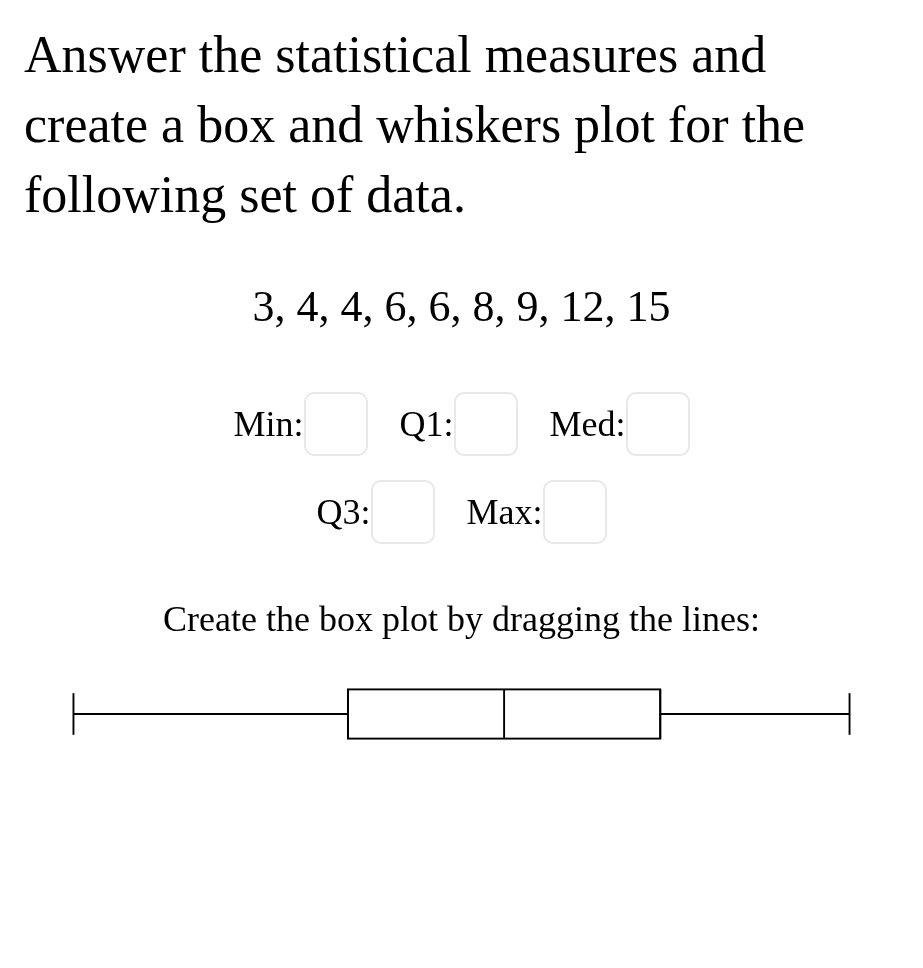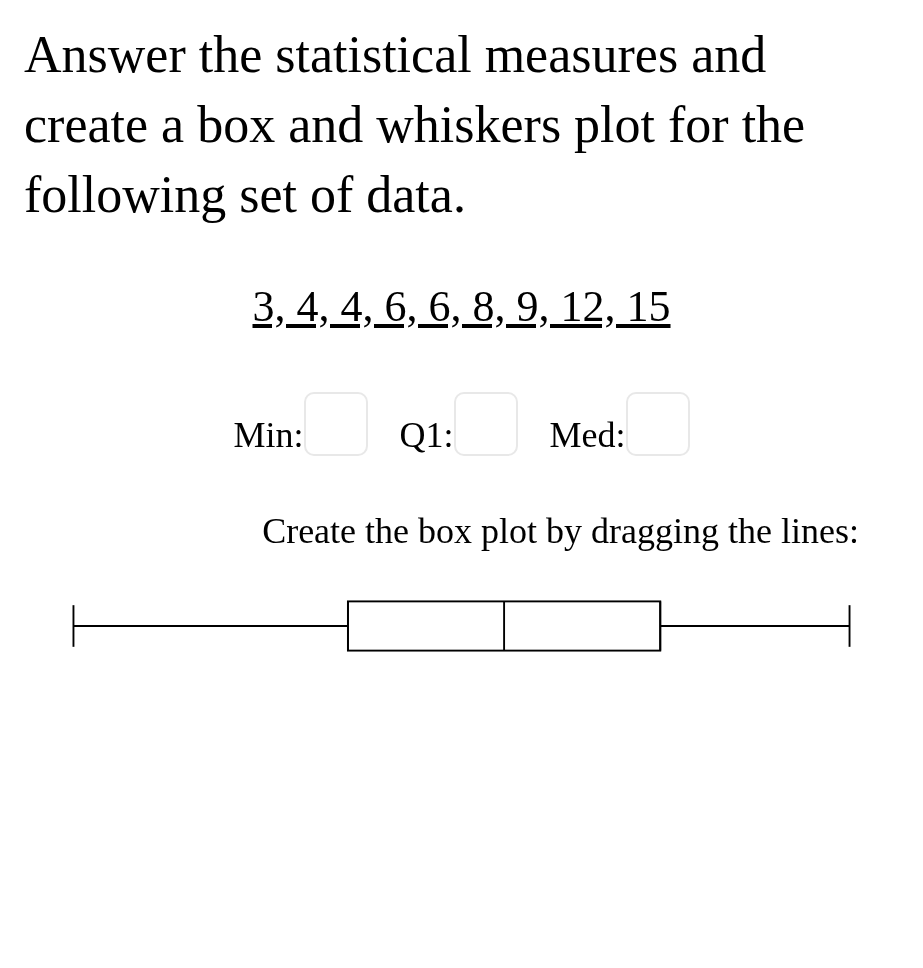--- a/index.html
+++ b/index.html
@@ -18,32 +18,31 @@
     .question-text {
       font-size: 52px;
       line-height: 1.35;
       margin-bottom: 50px;
     }
     .data-set {
       font-size: 44px;
       text-align: center;
       margin-bottom: 60px;
       font-weight: normal;
-      text-decoration: underline;
     }
     .inputs-container {
       display: flex;
       flex-direction: column;
       align-items: center;
       gap: 24px;
       margin-bottom: 50px;
     }
     .input-row {
       display: flex;
-      align-items: flex-end;
+      align-items: center;
       justify-content: center;
       gap: 0;
     }
     .input-label {
       font-size: 36px;
       margin-left: 32px;
     }
     .input-label:first-child {
       margin-left: 0;
     }
@@ -51,21 +50,21 @@
       width: 64px;
       height: 64px;
       border: 2px solid #e8e8e8;
       border-radius: 10px;
       background: #fff;
       font-size: 28px;
       text-align: center;
     }
     .boxplot-instruction {
       font-size: 36px;
-      text-align: right;
+      text-align: center;
       line-height: 1.4;
       margin-bottom: 30px;
       padding: 0 40px;
     }
     .boxplot-container {
       display: flex;
       justify-content: center;
       padding: 0 40px;
     }
     .boxplot-svg {
@@ -82,20 +81,26 @@
 
 <div class="inputs-container">
   <div class="input-row">
     <span class="input-label">Min:</span>
     <input type="text" class="input-box" value="" style="">
     <span class="input-label">Q1:</span>
     <input type="text" class="input-box" value="" style="">
     <span class="input-label">Med:</span>
     <input type="text" class="input-box" value="" style="">
   </div>
+  <div class="input-row">
+    <span class="input-label">Q3:</span>
+    <input type="text" class="input-box" value="" style="">
+    <span class="input-label">Max:</span>
+    <input type="text" class="input-box" value="" style="">
+  </div>
 </div>
 
 <div class="boxplot-instruction">Create the box plot by dragging the lines:</div>
 
 <div class="boxplot-container">
   <svg class="boxplot-svg" viewBox="0 0 840 80">
 
     <line x1="10" y1="18" x2="10" y2="62" stroke="#000" stroke-width="2"></line>
 
     <line x1="10" y1="40" x2="300" y2="40" stroke="#000" stroke-width="2"></line>

